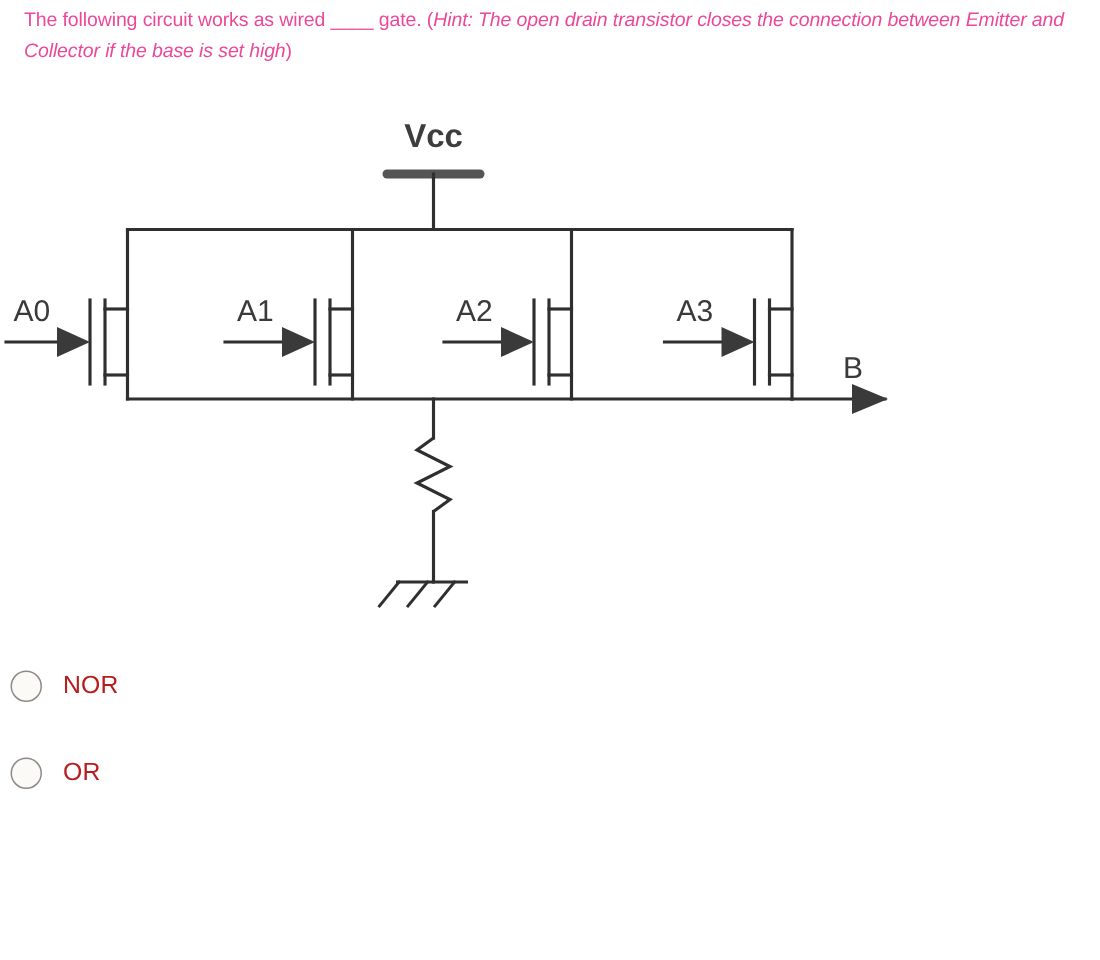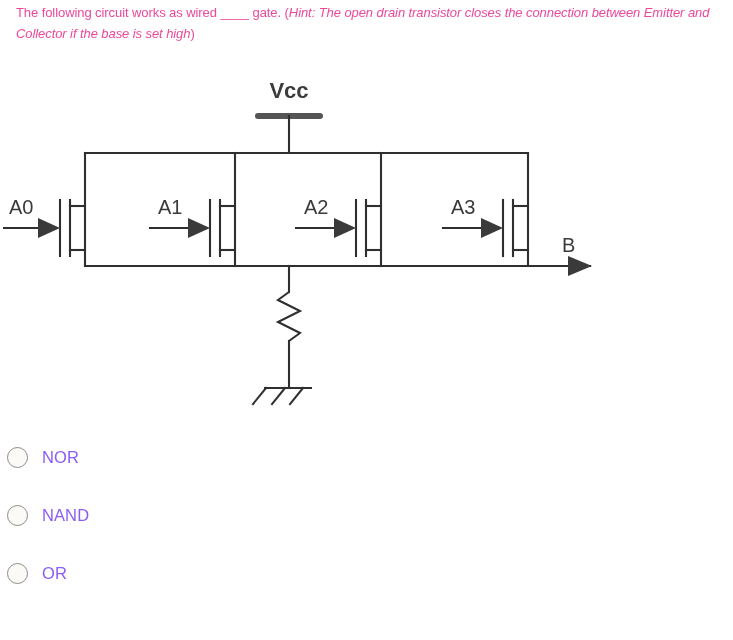--- a/index.html
+++ b/index.html
@@ -64,21 +64,21 @@
   .radio {
     width: 21px; height: 21px;
     border-radius: 50%;
     border: 1px solid #8e8a86;
     background: #fcfaf7;
     flex: 0 0 auto;
   }
   .option-label {
     margin-left: 14px;
     font-size: 16.5px;
-    color: #8b5cf6;
+    color: #b91c1c;
     letter-spacing: 0.1px;
   }
 </style>
 </head>
 <body>
 
 <div id="question-text">
   <span>The following circuit works as wired ____ gate. (</span><span class="hint">Hint:</span><span class="hint"> The open drain transistor closes the connection between Emitter and Collector if the base is set high</span><span>)</span>
 </div>
 
@@ -166,23 +166,19 @@
 </div>
 
 <div id="answer-options">
 
   <div class="option-row">
     <span class="radio"></span>
     <span class="option-label">NOR</span>
   </div>
 
 
-  <div class="option-row">
-    <span class="radio"></span>
-    <span class="option-label">NAND</span>
-  </div>
 
   <div class="option-row">
     <span class="radio"></span>
     <span class="option-label">OR</span>
   </div>
 
 </div>
 
 </body></html>

